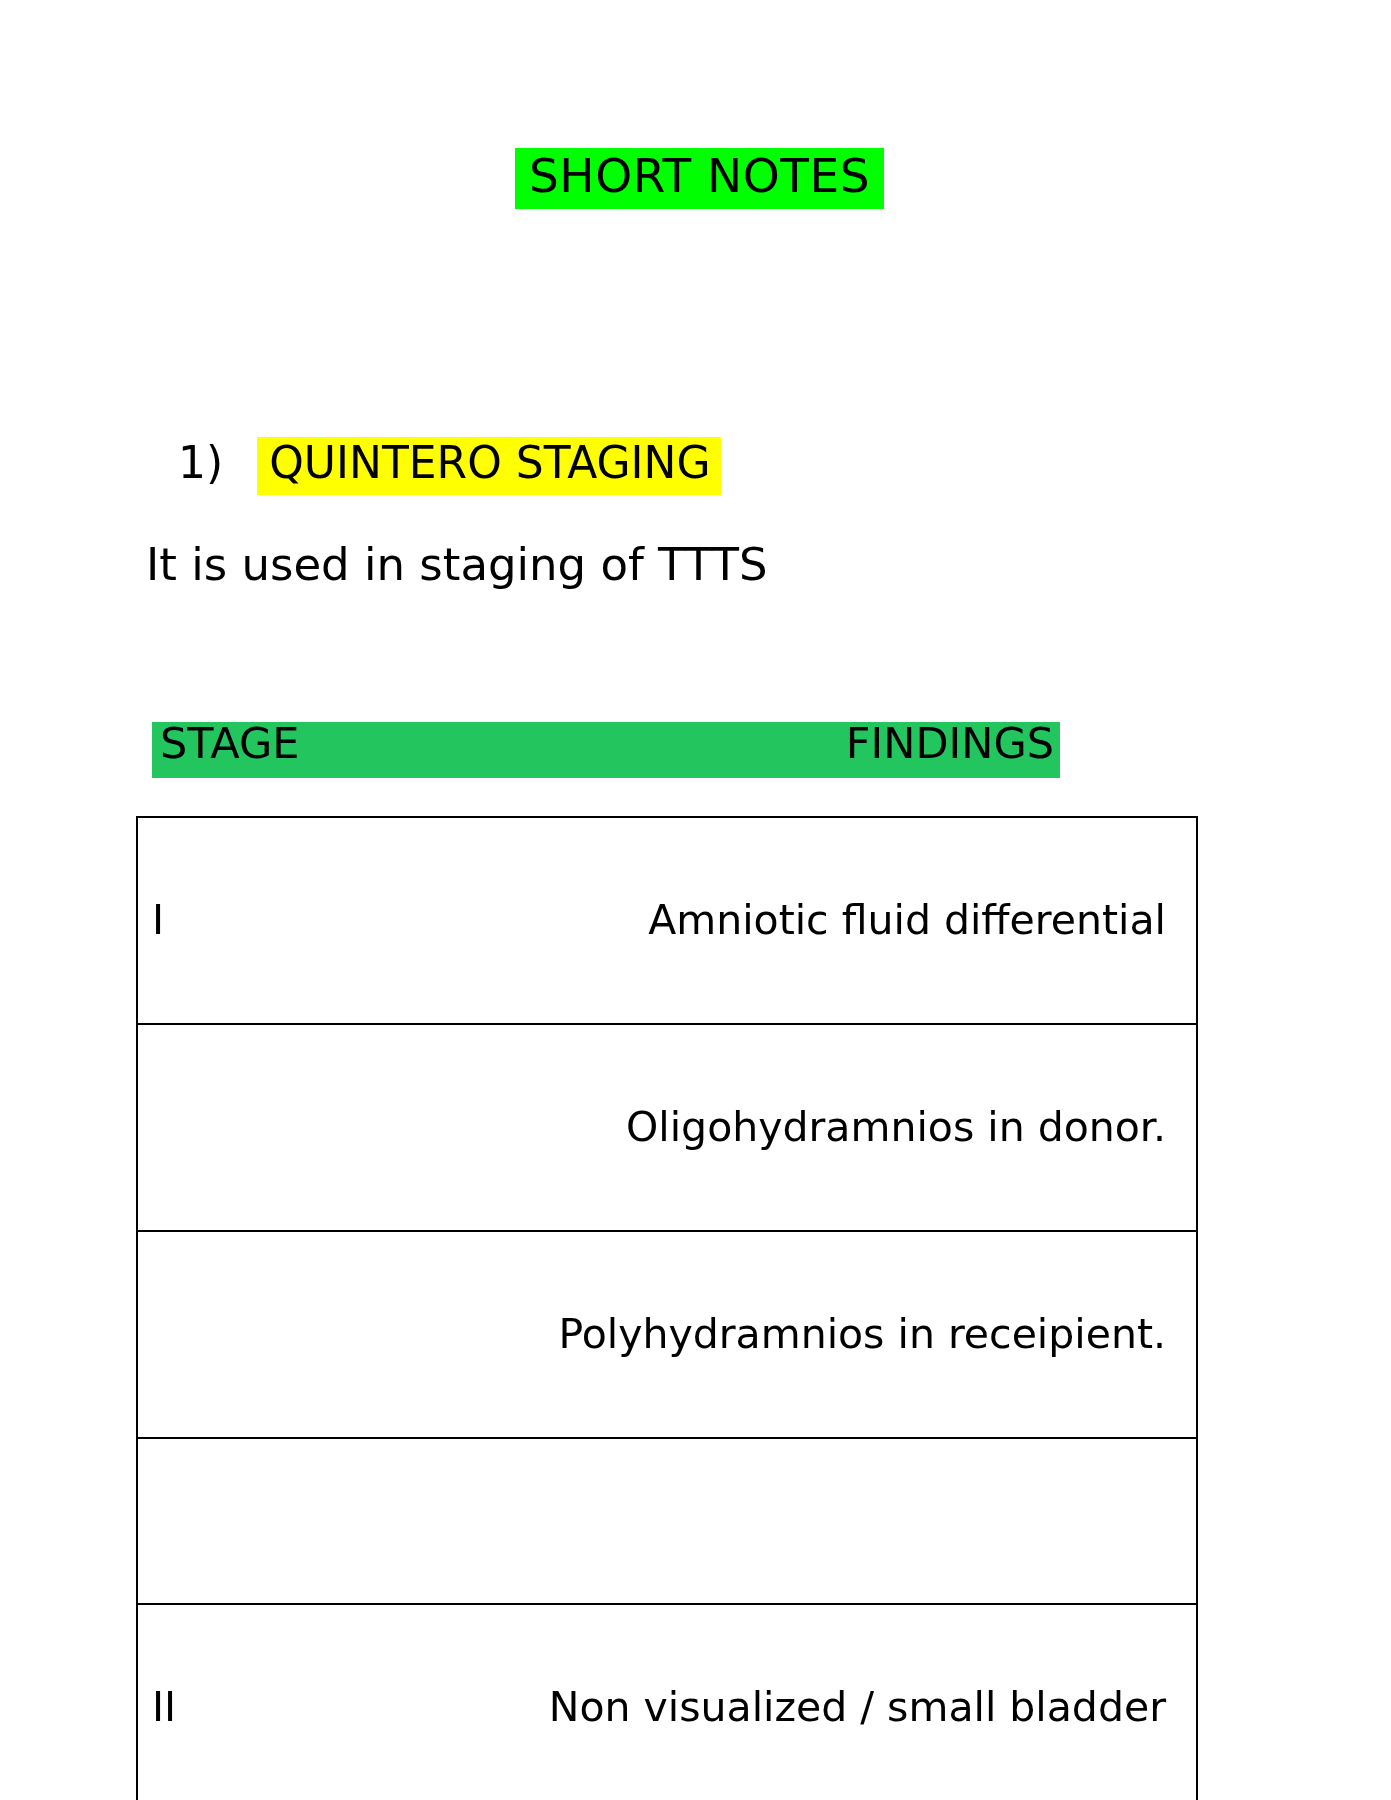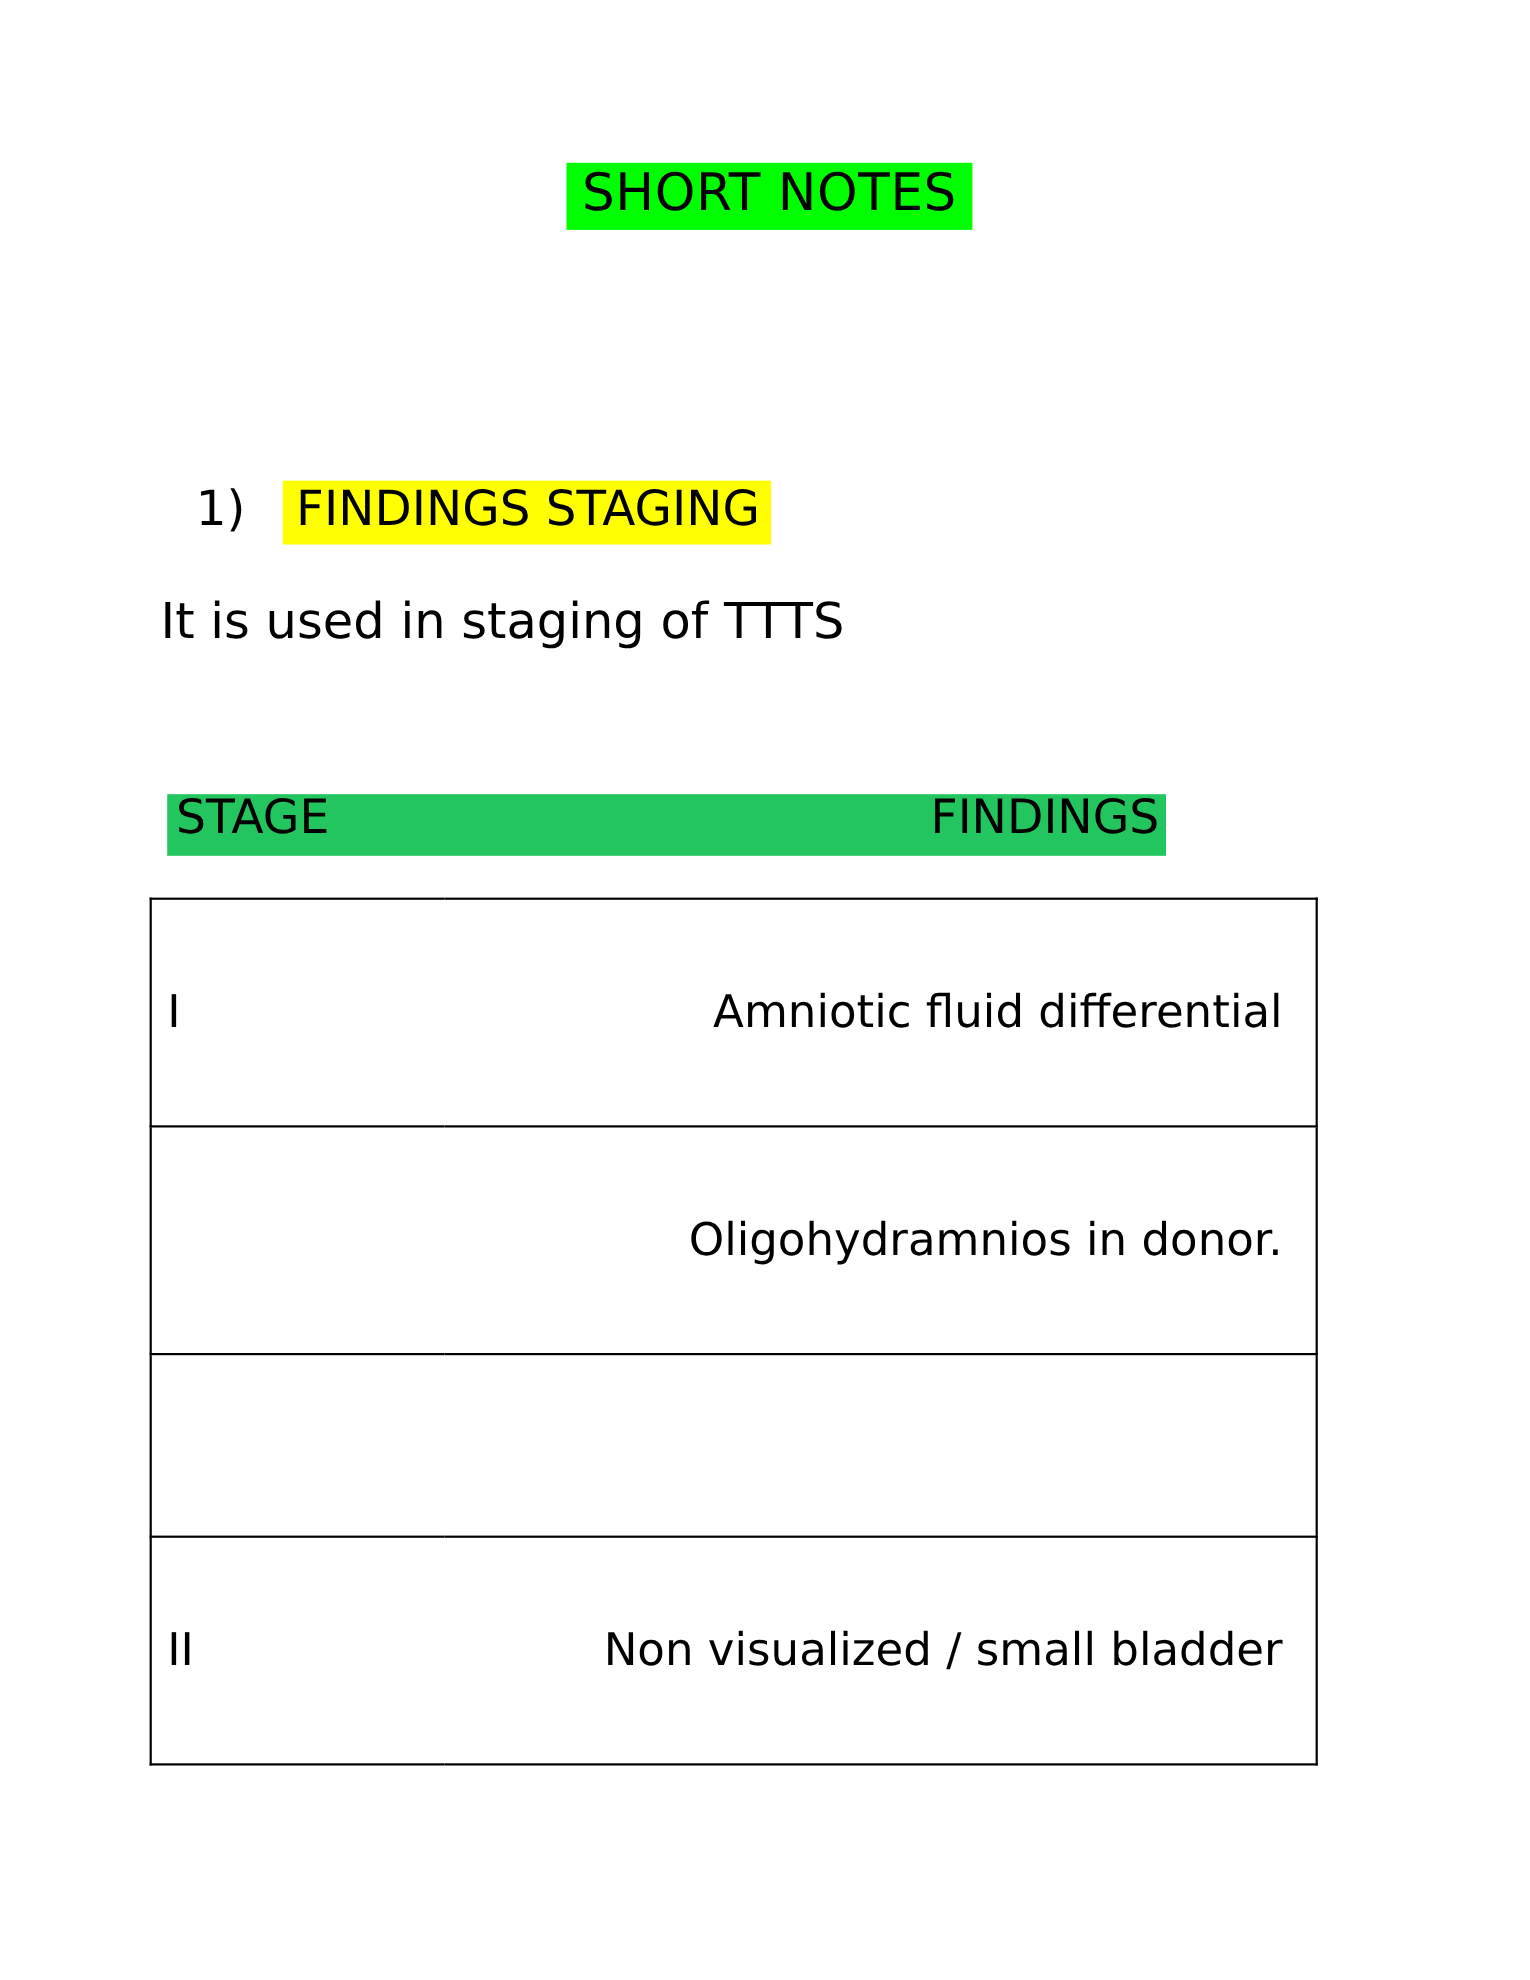--- a/index.html
+++ b/index.html
@@ -154,21 +154,21 @@
 
 <div class="page">
 
   <div class="title-row" id="short-notes-row">
     <span class="hl hl-green" id="short-notes-text">SHORT NOTES</span>
   </div>
 
 
   <div id="quintero-row">
     <span id="quintero-number">1)</span>
-    <span class="hl hl-yellow" id="quintero-text">FINDINGS STAGING</span>
+    <span class="hl hl-yellow" id="quintero-text">QUINTERO STAGING</span>
   </div>
 
   <div id="ttts-line">It is used in staging of TTTS</div>
 
   <div id="table-header-band">
     <div class="hdr-inner">
       <span id="col-stage-header">STAGE</span>
       <span id="col-findings-header">FINDINGS</span>
     </div>
   </div>
@@ -180,20 +180,26 @@
         <td class="cell-findings">
           <div class="fill right">Amniotic fluid differential</div>
         </td>
       </tr>
       <tr>
         <td class="cell-stage"></td>
         <td class="cell-findings">
           <div class="fill right">Oligohydramnios in donor.</div>
         </td>
       </tr>
+      <tr>
+        <td class="cell-stage"></td>
+        <td class="cell-findings">
+          <div class="fill right">Polyhydramnios in receipient.</div>
+        </td>
+      </tr>
       <tr class="row-empty">
         <td class="cell-stage"></td>
         <td class="cell-findings">
           <div class="fill right"></div>
         </td>
       </tr>
       <tr>
         <td class="cell-stage">II</td>
         <td class="cell-findings">
           <div class="fill right">Non visualized / small bladder</div>

